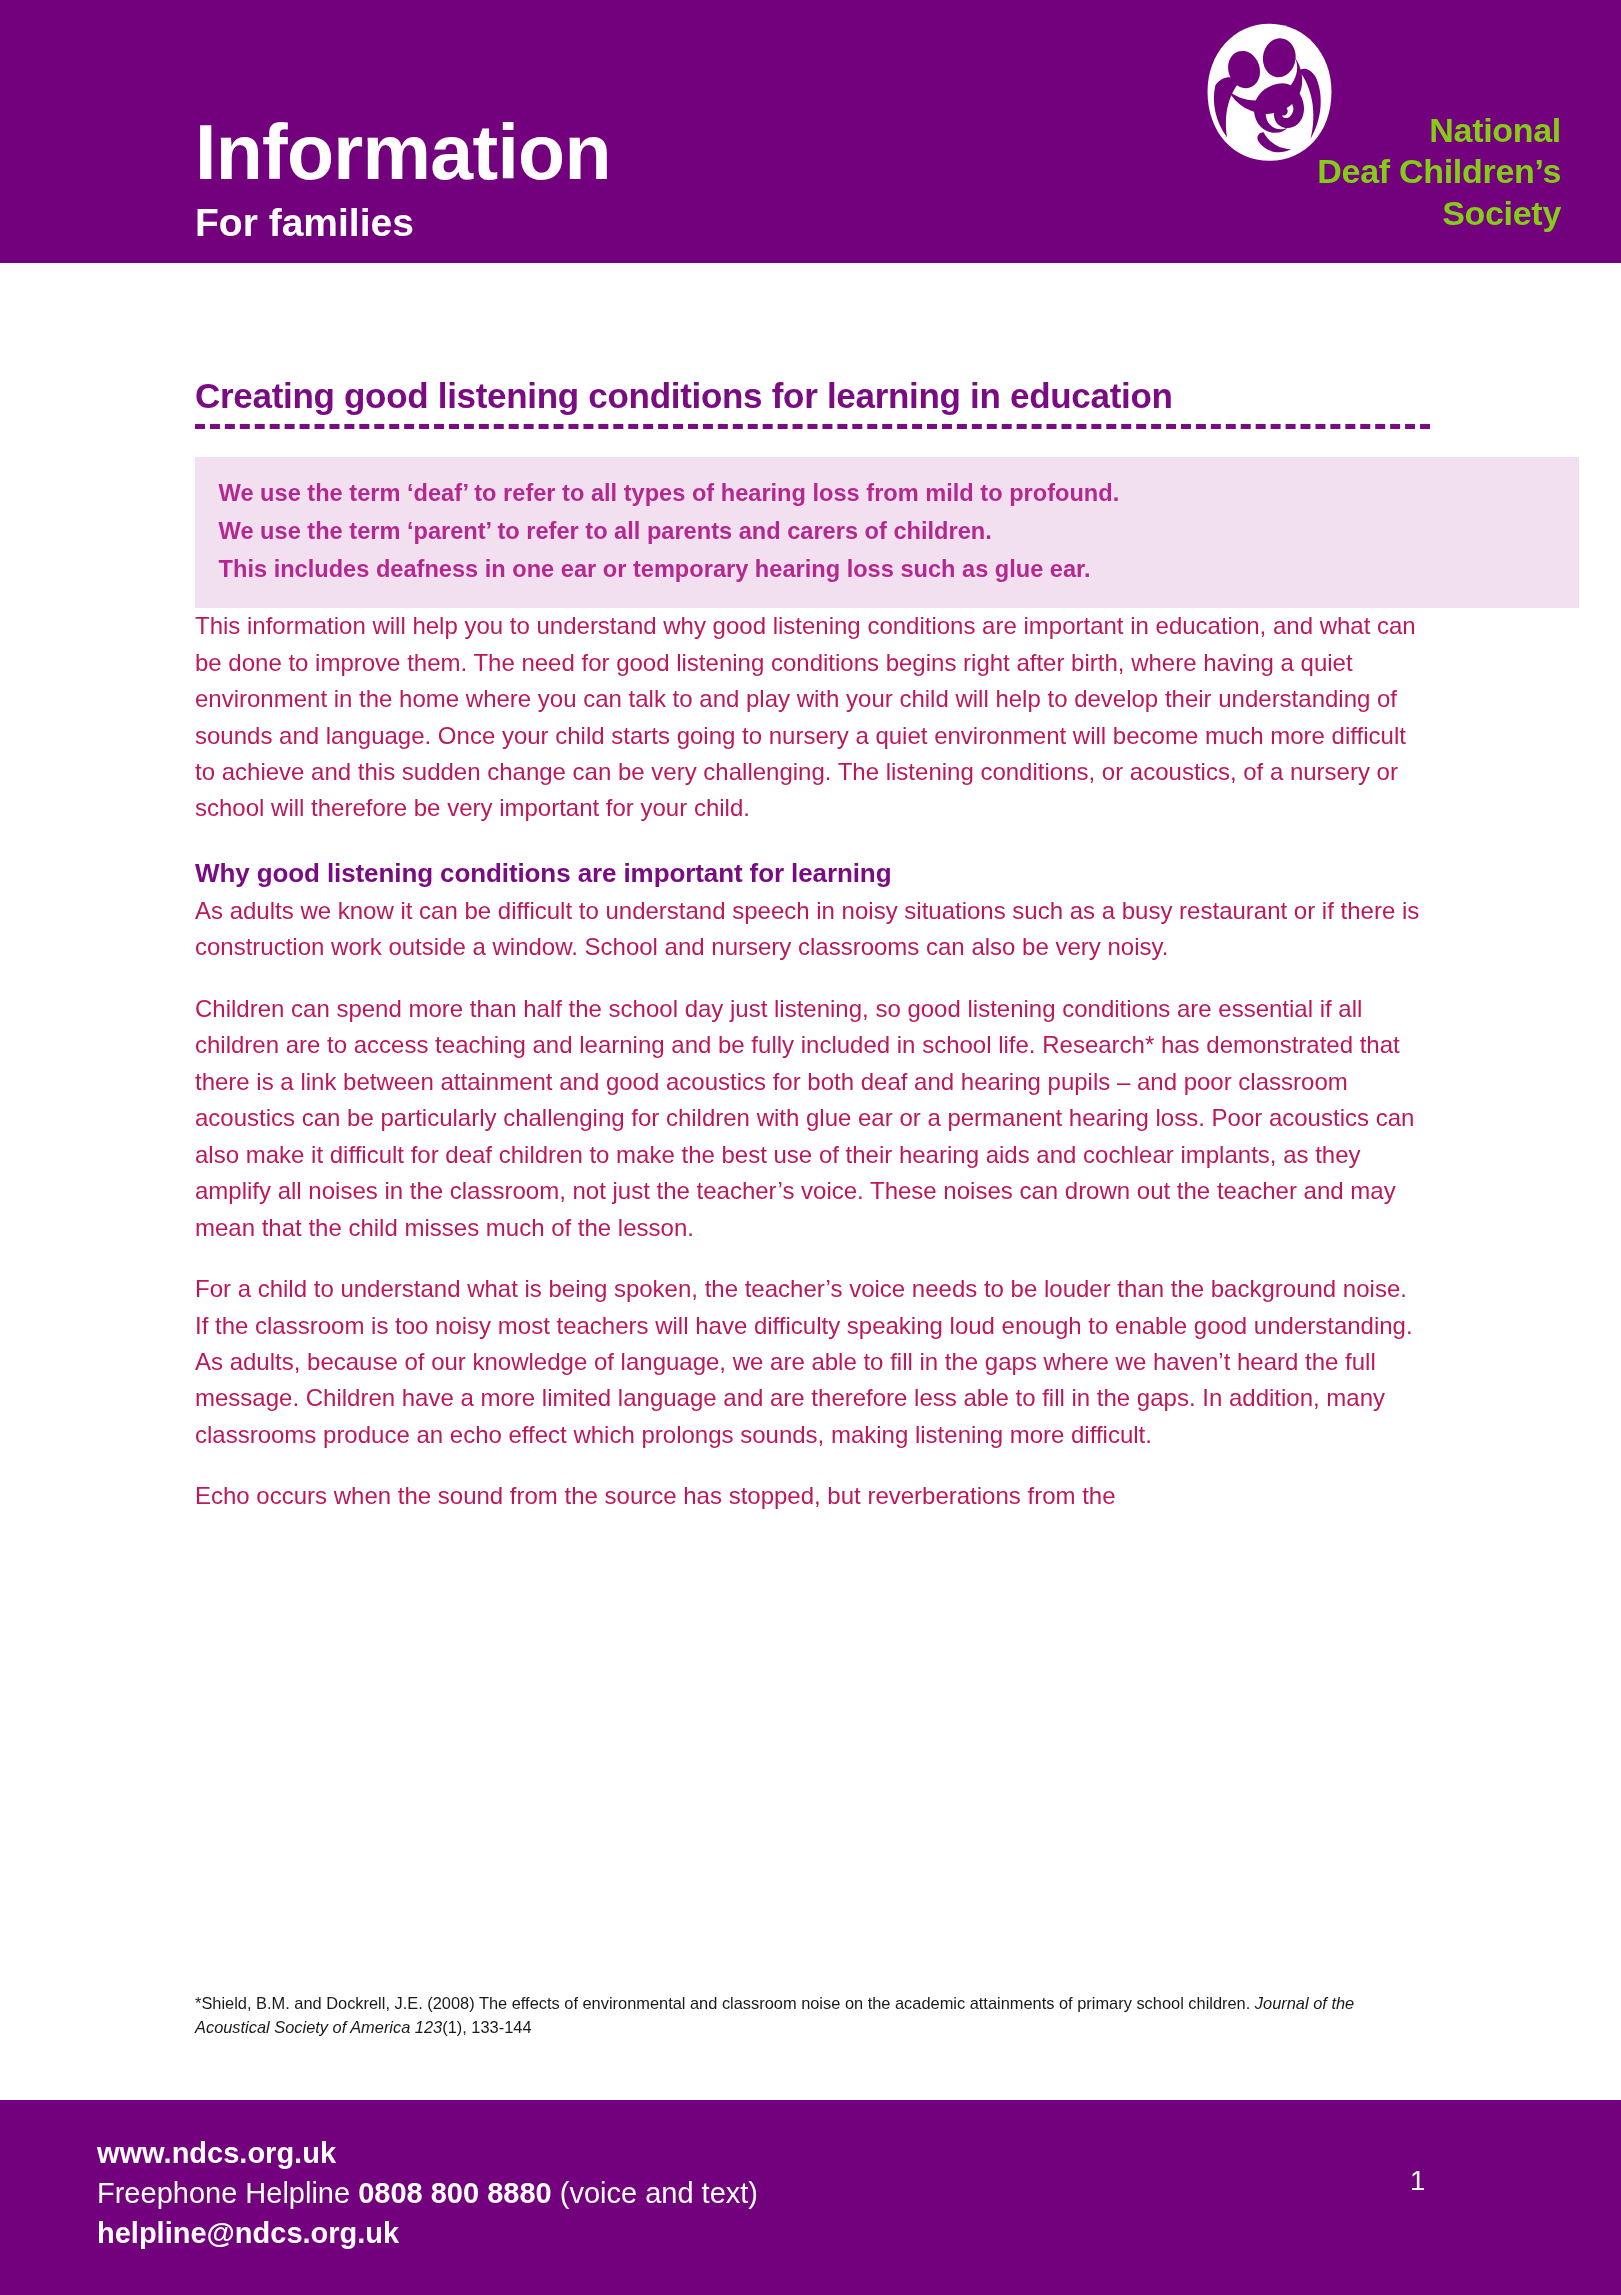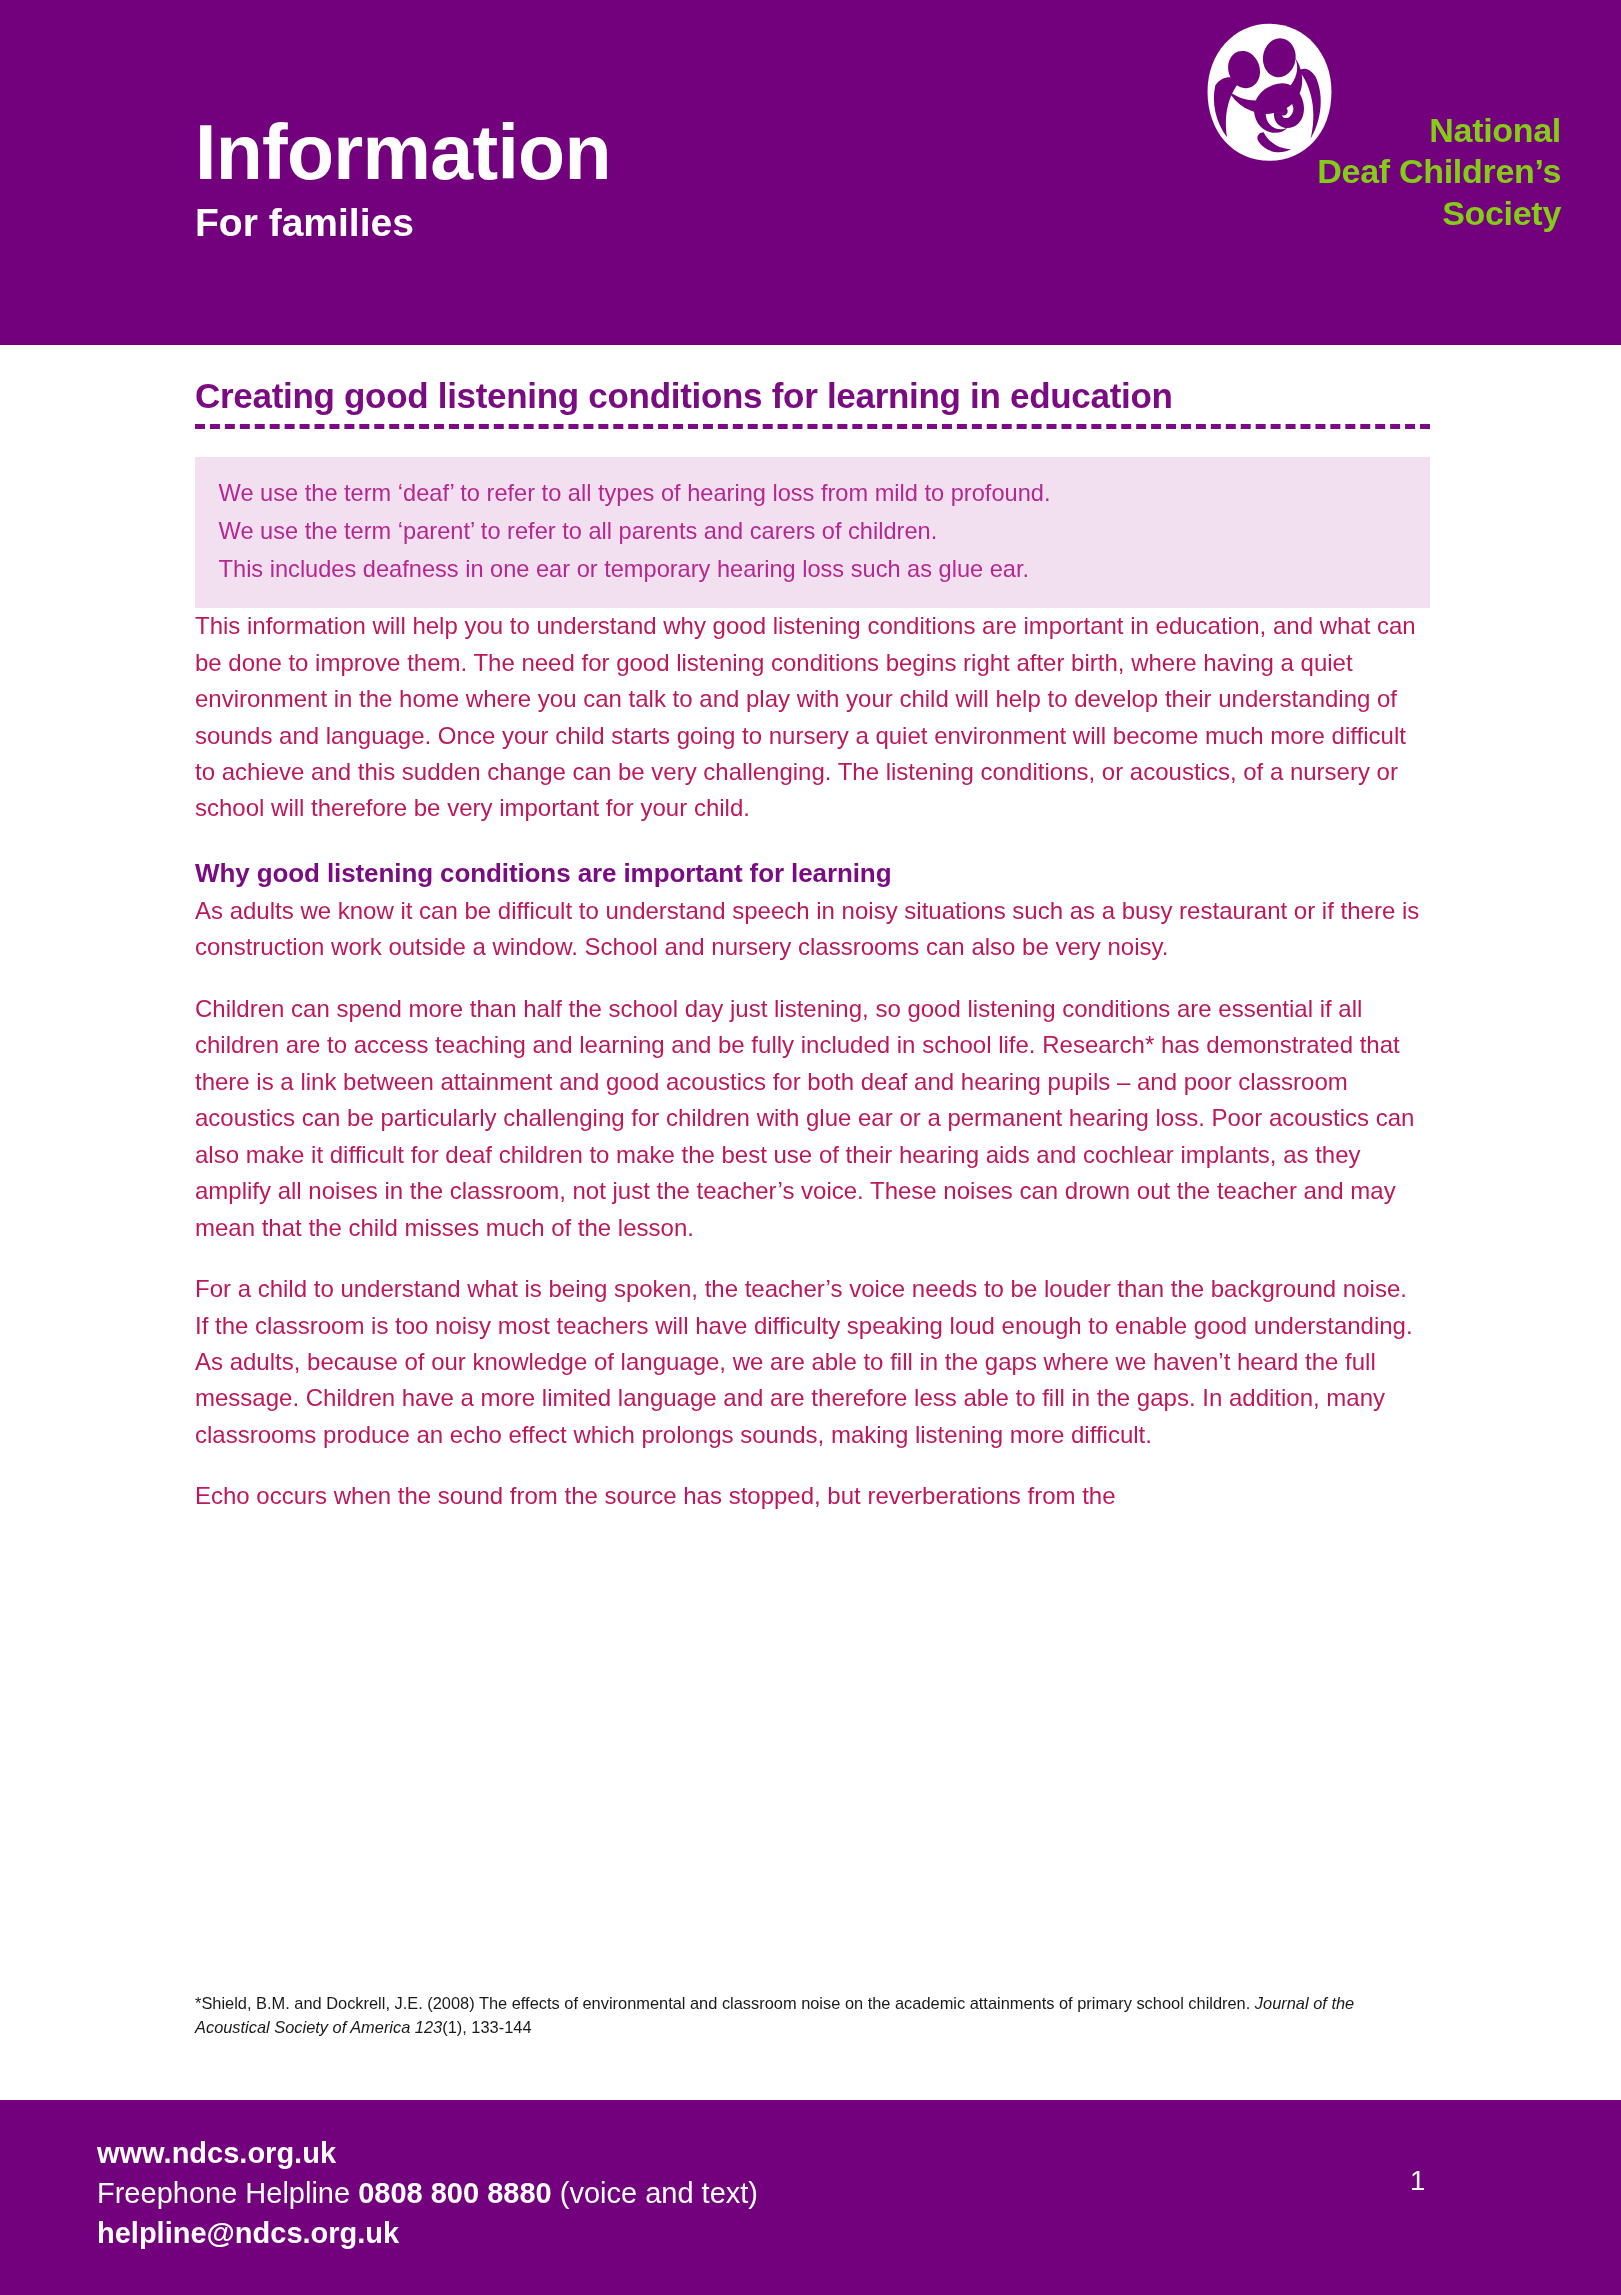--- a/index.html
+++ b/index.html
@@ -17,21 +17,21 @@
     background: #ffffff;
     overflow: hidden;
   }
 
   
   .header-band {
     position: absolute;
     left: 0;
     top: 0;
     width: 1621px;
-    height: 345px;
+    height: 263px;
     background: #73017D;
   }
   .header-titles {
     position: absolute;
     left: 195px;
     top: 114px;
   }
   .header-main-title {
     font-size: 77px;
     line-height: 1.0;
@@ -89,23 +89,24 @@
   .dotted-rule {
     margin-top: 9.2px;
     height: 0;
     border-top: 5.9px dashed #7B0B82;
     width: 1235px;
   }
 
   .definition-box {
     margin-top: 27.5px;
     background: #F2E0F0;
-    width: 1235px;
+    width: 1384px;
     box-sizing: border-box;
     padding: 17px 0 19.6px 23.6px;
+    font-weight: bold;
   }
   .definition-line {
     color: #B52890;
     font-size: 23.6px;
     line-height: 1.62;
   }
 
   .section-heading {
     color: #7B0B82;
     font-weight: bold;

